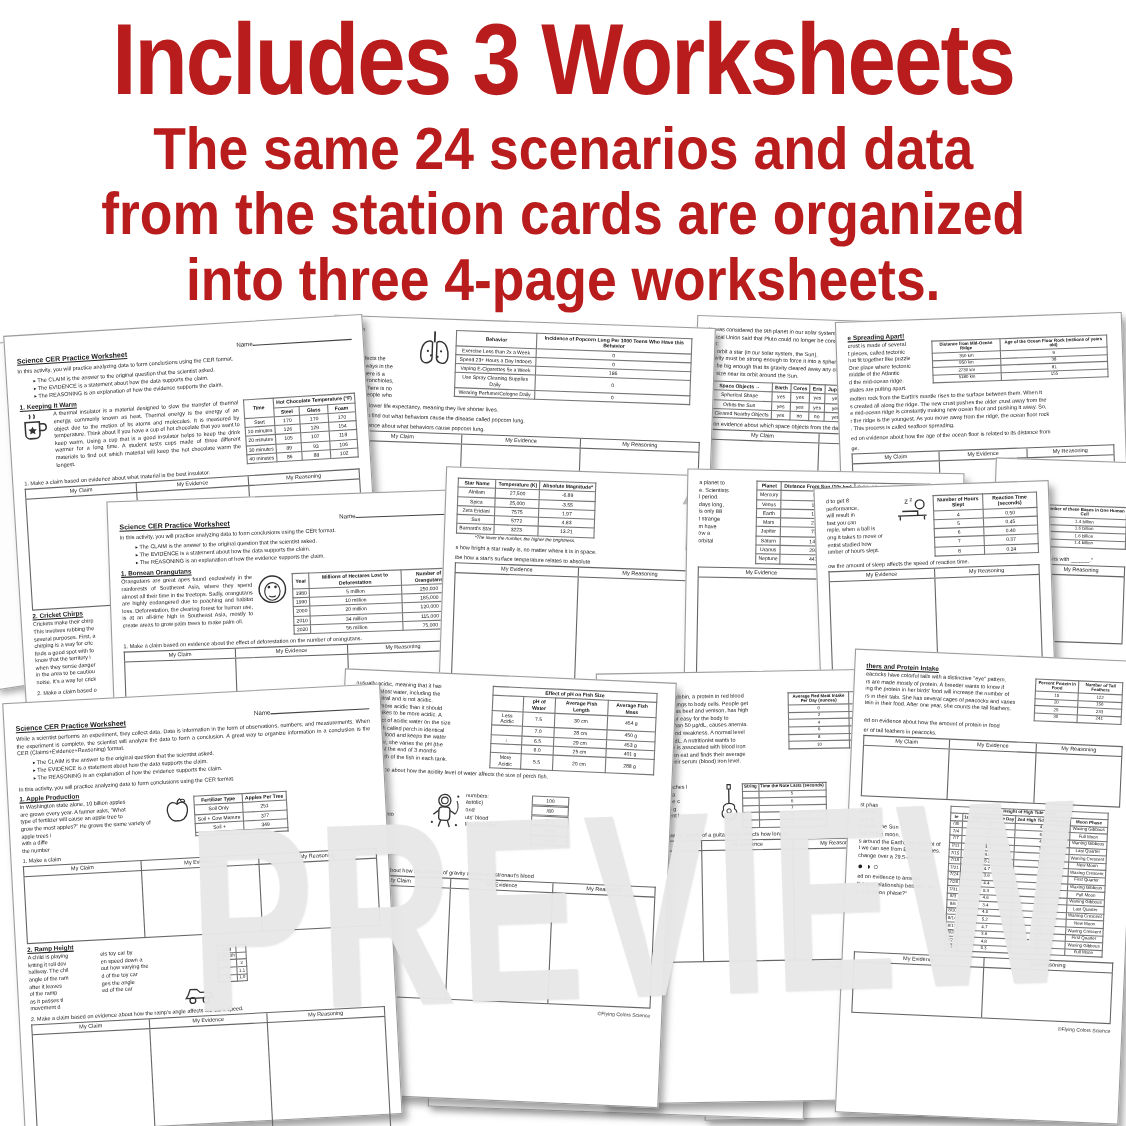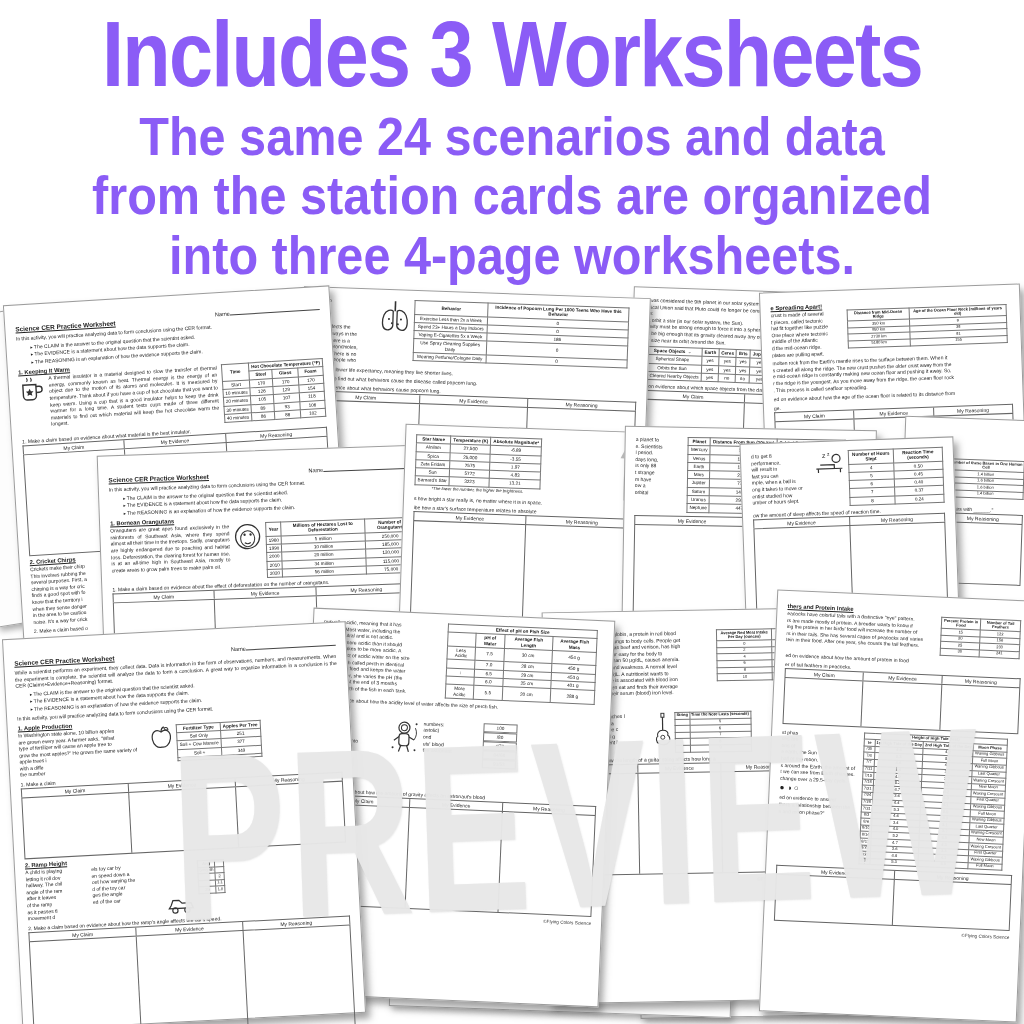--- a/index.html
+++ b/index.html
@@ -1,19 +1,19 @@
 <!DOCTYPE html>
 <html><head>
 <meta charset="utf-8">
 <style>
   html,body{margin:0;padding:0;background:#fff;}
   #canvas{position:relative;width:1024px;height:1024px;overflow:hidden;background:#fff;
           font-family:"Liberation Sans",sans-serif;}
   
-  #hdr{position:absolute;top:0;left:0;width:1024px;text-align:center;color:#8b5cf6;}
+  #hdr{position:absolute;top:0;left:0;width:1024px;text-align:center;color:#b91c1c;}
   #hdr .t1{font-size:92px;font-weight:bold;letter-spacing:-2px;transform:scaleX(.86);transform-origin:center;
            margin-top:2px;white-space:nowrap;}
   #hdr .t2{font-size:54px;font-weight:bold;line-height:1.1;transform:scaleX(.9);transform-origin:center;white-space:nowrap;}
   
   .page{position:absolute;background:#fff;border:1px solid #9c9c9c;
         box-shadow:4px 6px 7px rgba(90,90,90,.55);color:#222;}
   .pad{padding:9px 10px;}
   .sheet-title{font-weight:bold;font-size:6.4px;text-decoration:underline;}
   .titlebar{display:flex;justify-content:space-between;align-items:flex-end;margin-bottom:3px;}
   .nm{font-size:5.6px;}

